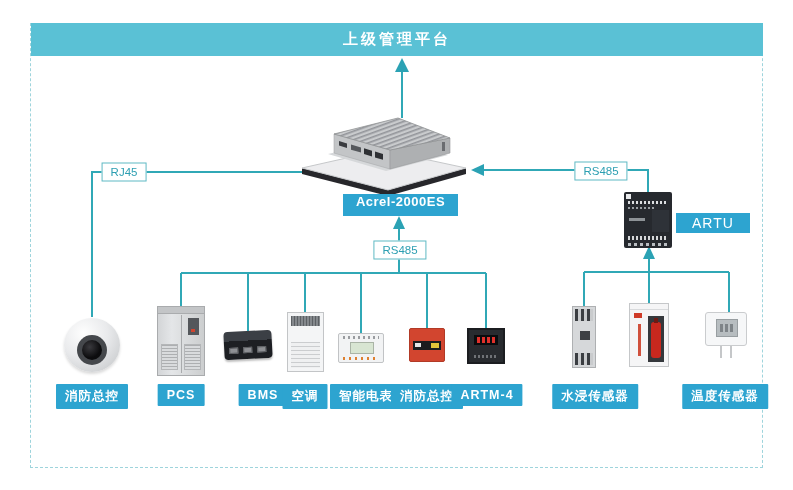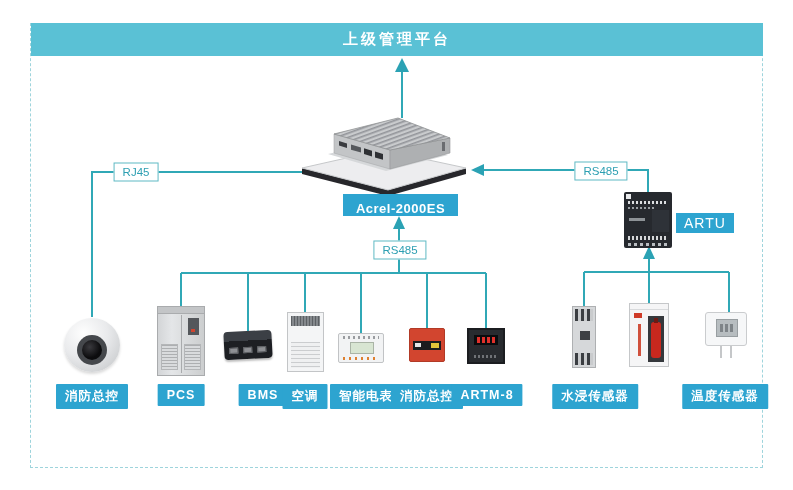--- a/index.html
+++ b/index.html
@@ -27,25 +27,25 @@
   }
   
   .chip{
     position:absolute;top:384px;transform:translateX(-50%);
     background:#2da4d0;color:#ffffff;font-size:12.5px;font-weight:600;
     padding:4px 9px;white-space:nowrap;border-radius:1px;letter-spacing:1px;
   }
   .gw-label{
     position:absolute;left:343px;top:194px;width:115px;height:22px;
     background:#2da4d0;color:#ffffff;font-size:13px;font-weight:bold;
-    display:flex;align-items:flex-end;justify-content:center;letter-spacing:.5px;
+    display:flex;align-items:flex-start;justify-content:center;letter-spacing:.5px;
   }
   .artu-label{
     position:absolute;left:676px;top:213px;background:#2da4d0;color:#ffffff;
-    font-size:14px;padding:2px 8px;letter-spacing:1px;
+    font-size:14px;padding:2px 16px;letter-spacing:1px;
   }
   .dev{position:absolute;box-sizing:border-box;}
   .dev *{box-sizing:border-box;}
   
   .cam-dome{position:absolute;left:1px;top:2px;width:56px;height:54px;border-radius:50%;
     background:radial-gradient(circle at 35% 28%,#fefefe 0%,#e9eaec 45%,#cfd1d3 80%,#bfc1c3 100%);
     box-shadow:0 2px 3px rgba(0,0,0,.15);}
   .cam-ring{position:absolute;left:14px;top:19px;width:30px;height:30px;border-radius:50%;background:#45484c;}
   .cam-lens{position:absolute;left:19px;top:24px;width:20px;height:20px;border-radius:50%;
     background:radial-gradient(circle at 38% 35%,#3a3a3e 0%,#0c0c0e 60%);}
@@ -179,21 +179,21 @@
     <polygon points="41,33 49,35.4 49,40 41,37.6" fill="#3a3c40"></polygon>
     <polygon points="53,36.5 63,39.4 63,44.6 53,41.7" fill="#55585c"></polygon>
     <polygon points="66,40.3 74,42.7 74,48.4 66,46" fill="#2e3034"></polygon>
     <polygon points="77,43.5 85,45.9 85,51.8 77,49.4" fill="#2e3034"></polygon>
     <rect x="144" y="34" width="3" height="9" fill="#6a6c70"></rect>
   </svg>
   <div class="gw-label">
     <span>Acrel-2000ES</span>
   </div>
 
-  <div class="tag" style="left:136px;top:172px;">
+  <div class="tag" style="left:124px;top:172px;">
     <span>RJ45</span>
   </div>
   <div class="tag" style="left:601px;top:171px;">
     <span>RS485</span>
   </div>
   <div class="tag" style="left:400px;top:250px;">
     <span>RS485</span>
   </div>
 
   <div class="dev artu" style="left:624px;top:192px;width:48px;height:56px;">
@@ -270,17 +270,17 @@
     <div class="temp-p1"></div>
     <div class="temp-p2"></div>
   </div>
 
   <div class="chip" style="left:92px;"><span>消防总控</span></div>
   <div class="chip" style="left:181px;"><span>PCS</span></div>
   <div class="chip" style="left:248px;margin-left:15px;"><span>BMS</span></div>
   <div class="chip" style="left:305px;"><span>空调</span></div>
   <div class="chip" style="left:366px;"><span>智能电表</span></div>
   <div class="chip" style="left:427px;"><span>消防总控</span></div>
-  <div class="chip" style="left:487px;"><span>ARTM-8</span></div>
+  <div class="chip" style="left:487px;"><span>ARTM-4</span></div>
   <div class="chip" style="left:586px;margin-left:9px;"><span>水浸传感器</span></div>
   <div class="chip" style="left:725px;"><span>温度传感器</span></div>
 
 </div>
 
 </body></html>

